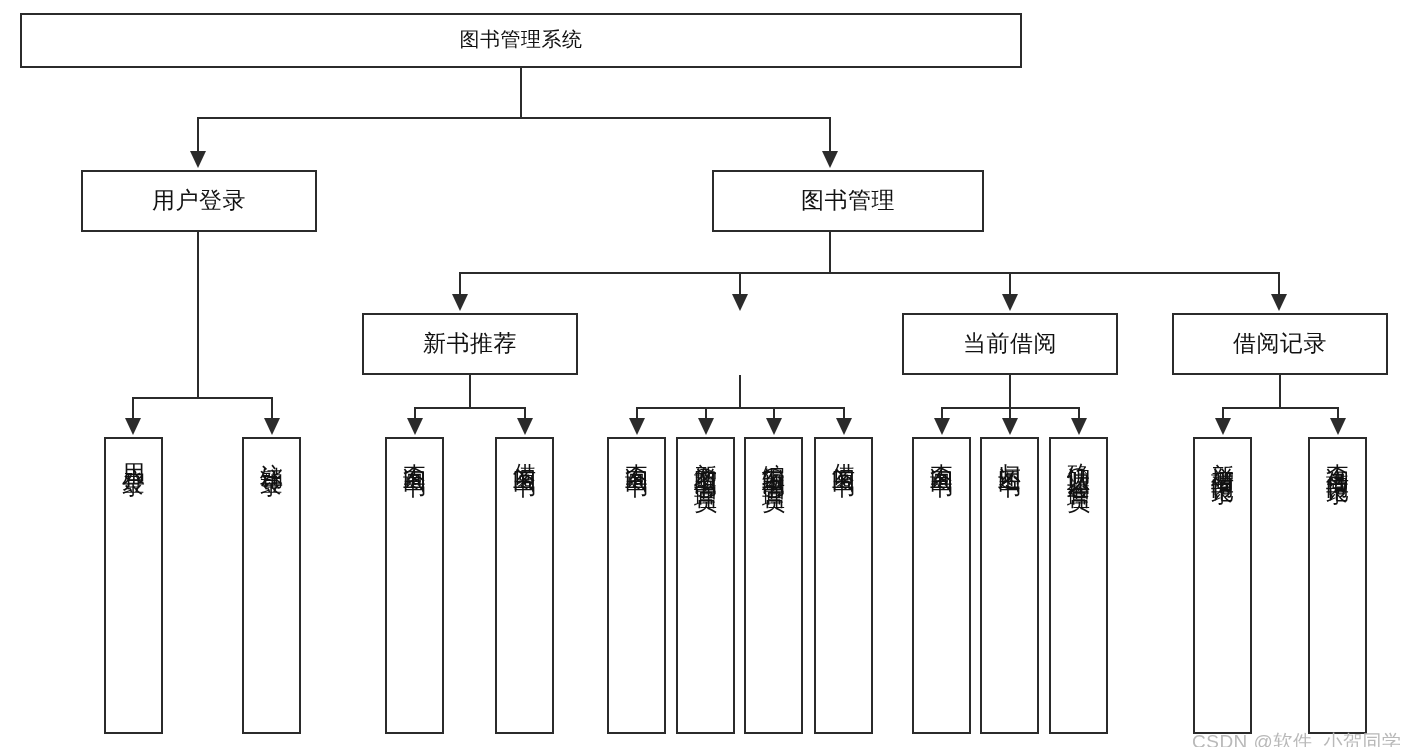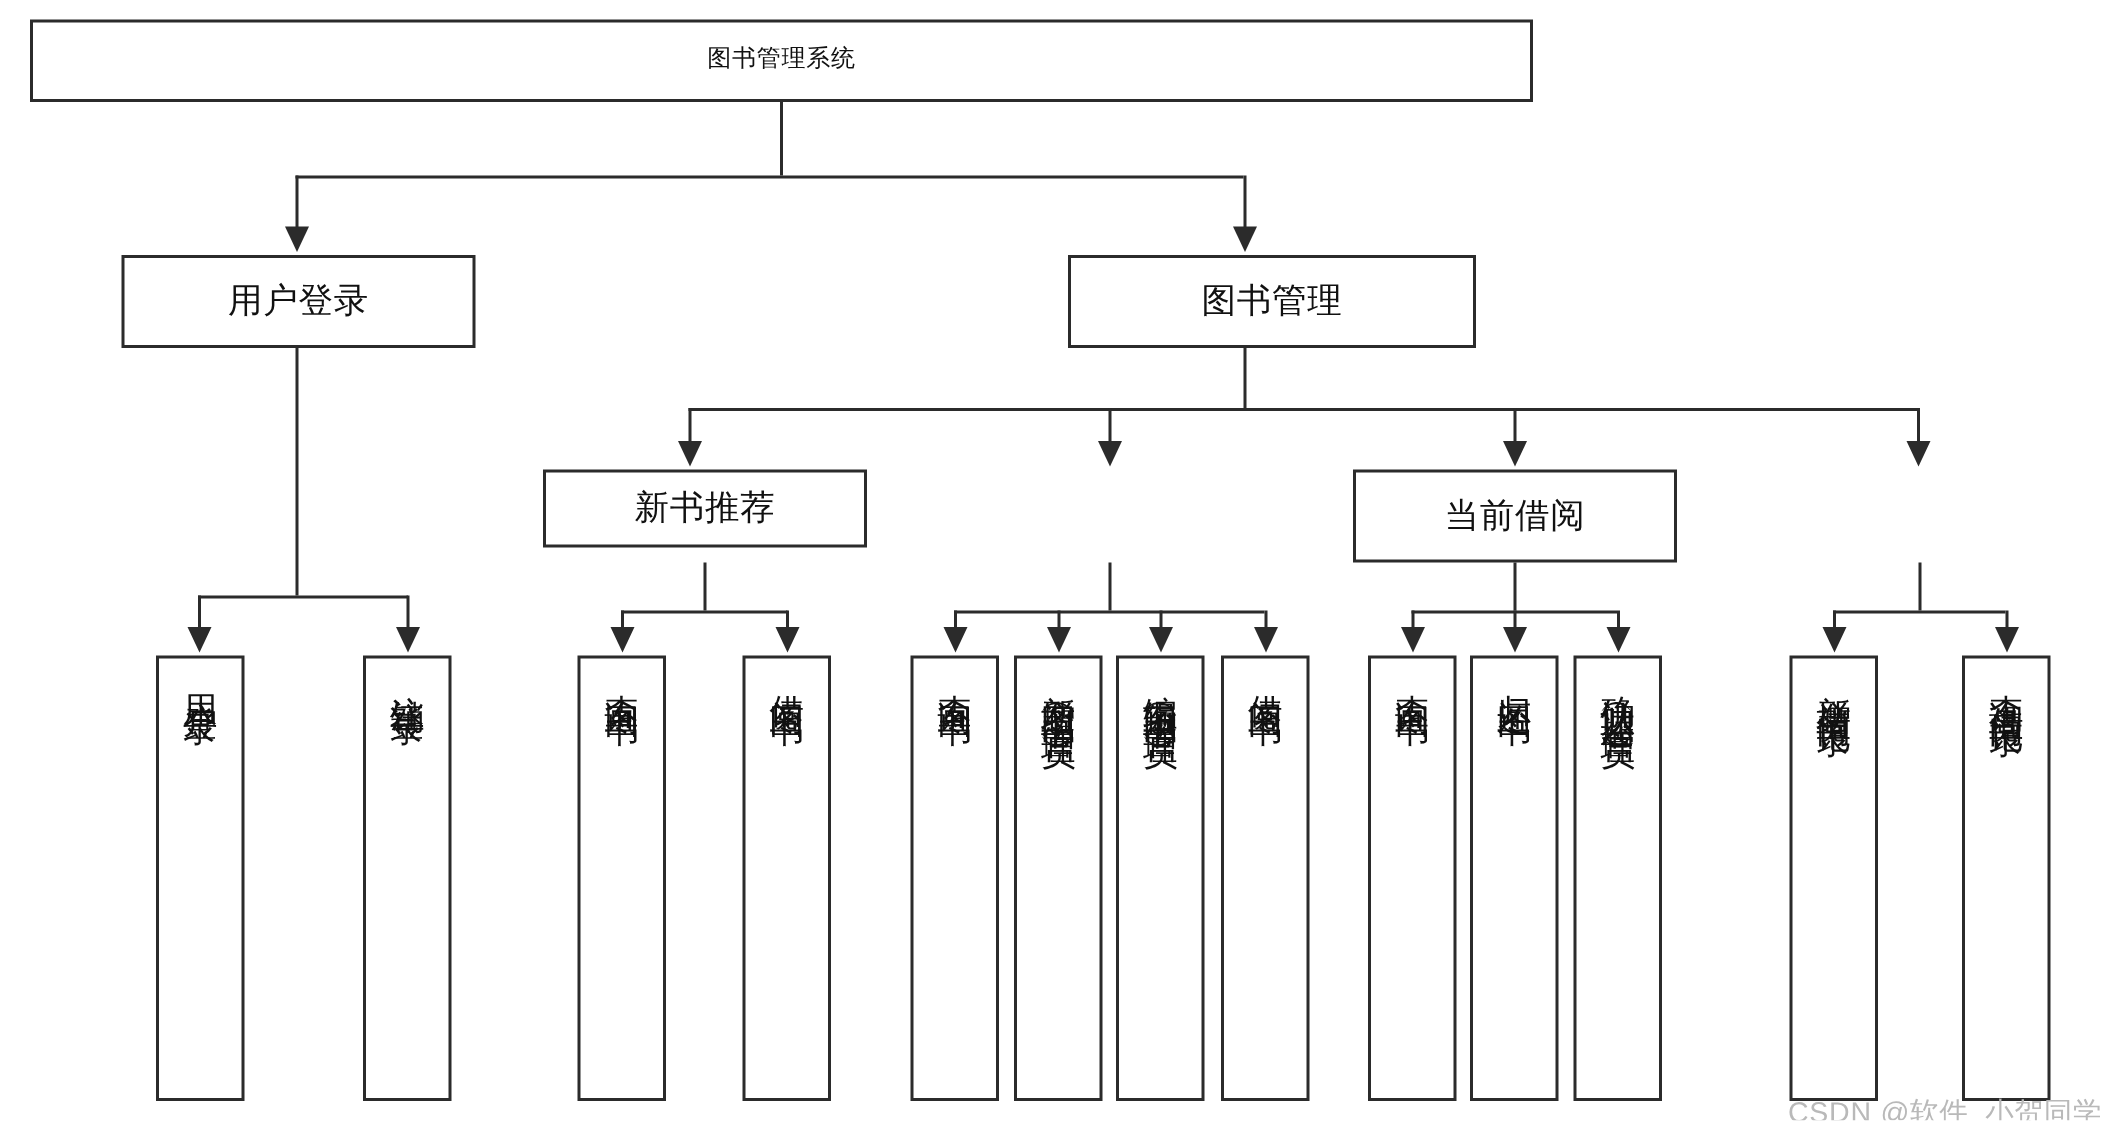--- a/index.html
+++ b/index.html
@@ -33,21 +33,22 @@
     line-height: 1.18;
     letter-spacing: 0.5px;
     color: #111111;
   }
   
   .node.horiz .node-label {
     font-size: 23px;
     white-space: nowrap;
   }
   .node.root .node-label {
-    font-size: 16px;
+    font-size: 20px;
+    font-family: Liberation Mono, monospace;
   }
   
   .node.vert {
     align-items: flex-start;
     justify-content: center;
     padding-top: 6px;
   }
   .node.vert .node-label {
     writing-mode: vertical-rl;
     text-orientation: upright;
@@ -121,25 +122,28 @@
   <div class="hline" style="left:459px; top:272px; width:819px;"></div>
   <div class="vline" style="left:459px; top:272px; height:24px;"></div>
   <div class="arrow" style="left:452px; top:294px;"></div>
   <div class="vline" style="left:739px; top:272px; height:24px;"></div>
   <div class="arrow" style="left:732px; top:294px;"></div>
   <div class="vline" style="left:1009px; top:272px; height:24px;"></div>
   <div class="arrow" style="left:1002px; top:294px;"></div>
   <div class="vline" style="left:1278px; top:272px; height:24px;"></div>
   <div class="arrow" style="left:1271px; top:294px;"></div>
 
-  <div class="node horiz" style="left:362px; top:313px; width:216px; height:52px;">
+  <div class="node horiz" style="left:362px; top:313px; width:216px; height:62px;">
     <span class="node-label">新书推荐</span>
   </div>
   <div class="node horiz" style="left:902px; top:313px; width:216px; height:62px;">
     <span class="node-label">当前借阅</span>
+  </div>
+  <div class="node horiz" style="left:1172px; top:313px; width:216px; height:62px;">
+    <span class="node-label">借阅记录</span>
   </div>
 
   <div class="vline" style="left:469px; top:375px; height:32px;"></div>
   <div class="hline" style="left:414px; top:407px; width:111px;"></div>
   <div class="vline" style="left:414px; top:407px; height:13px;"></div>
   <div class="arrow" style="left:407px; top:418px;"></div>
   <div class="vline" style="left:524px; top:407px; height:13px;"></div>
   <div class="arrow" style="left:517px; top:418px;"></div>
 
   <div class="vline" style="left:739px; top:375px; height:32px;"></div>

